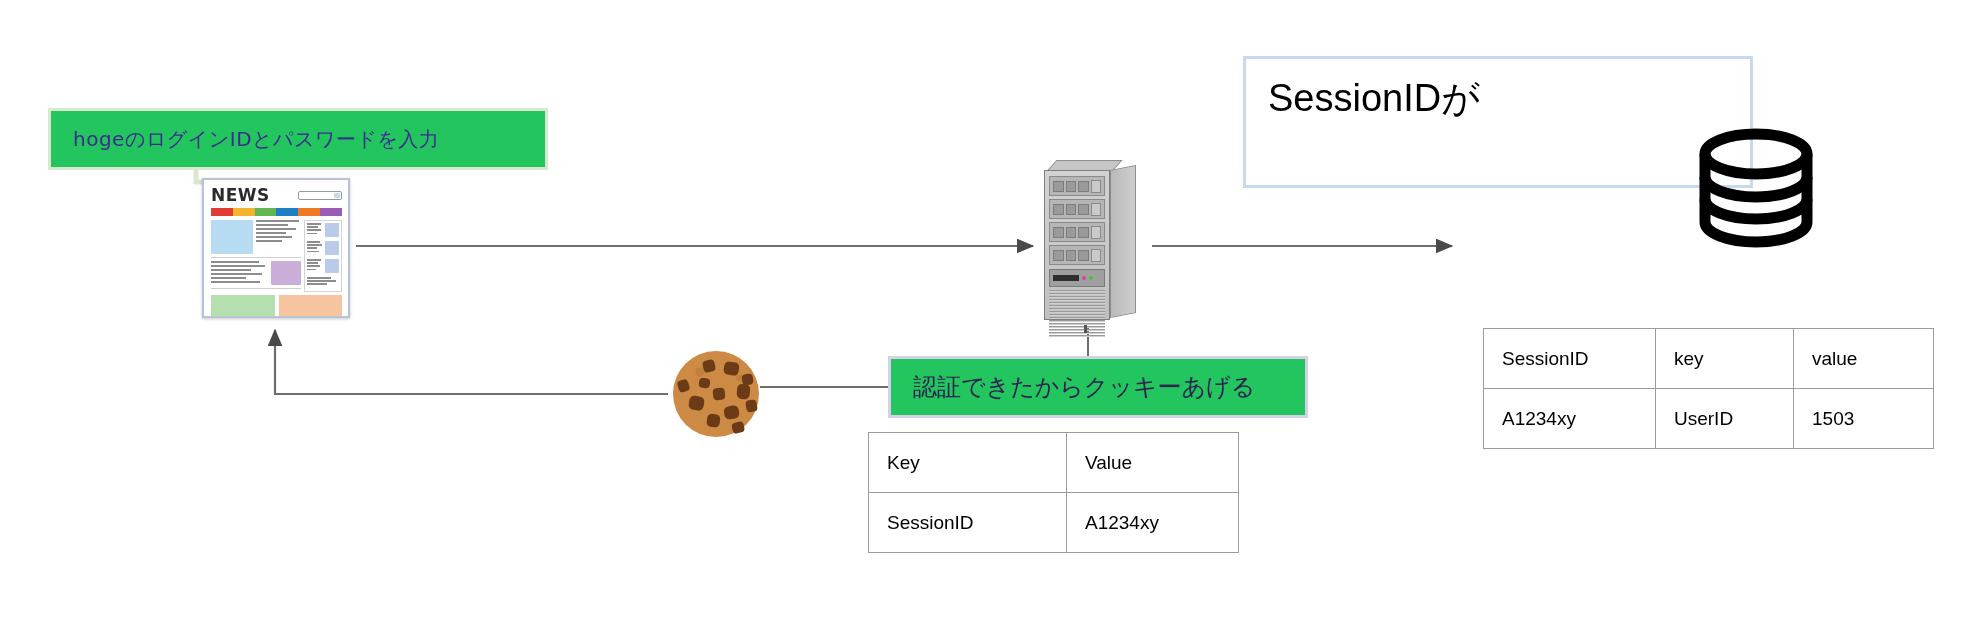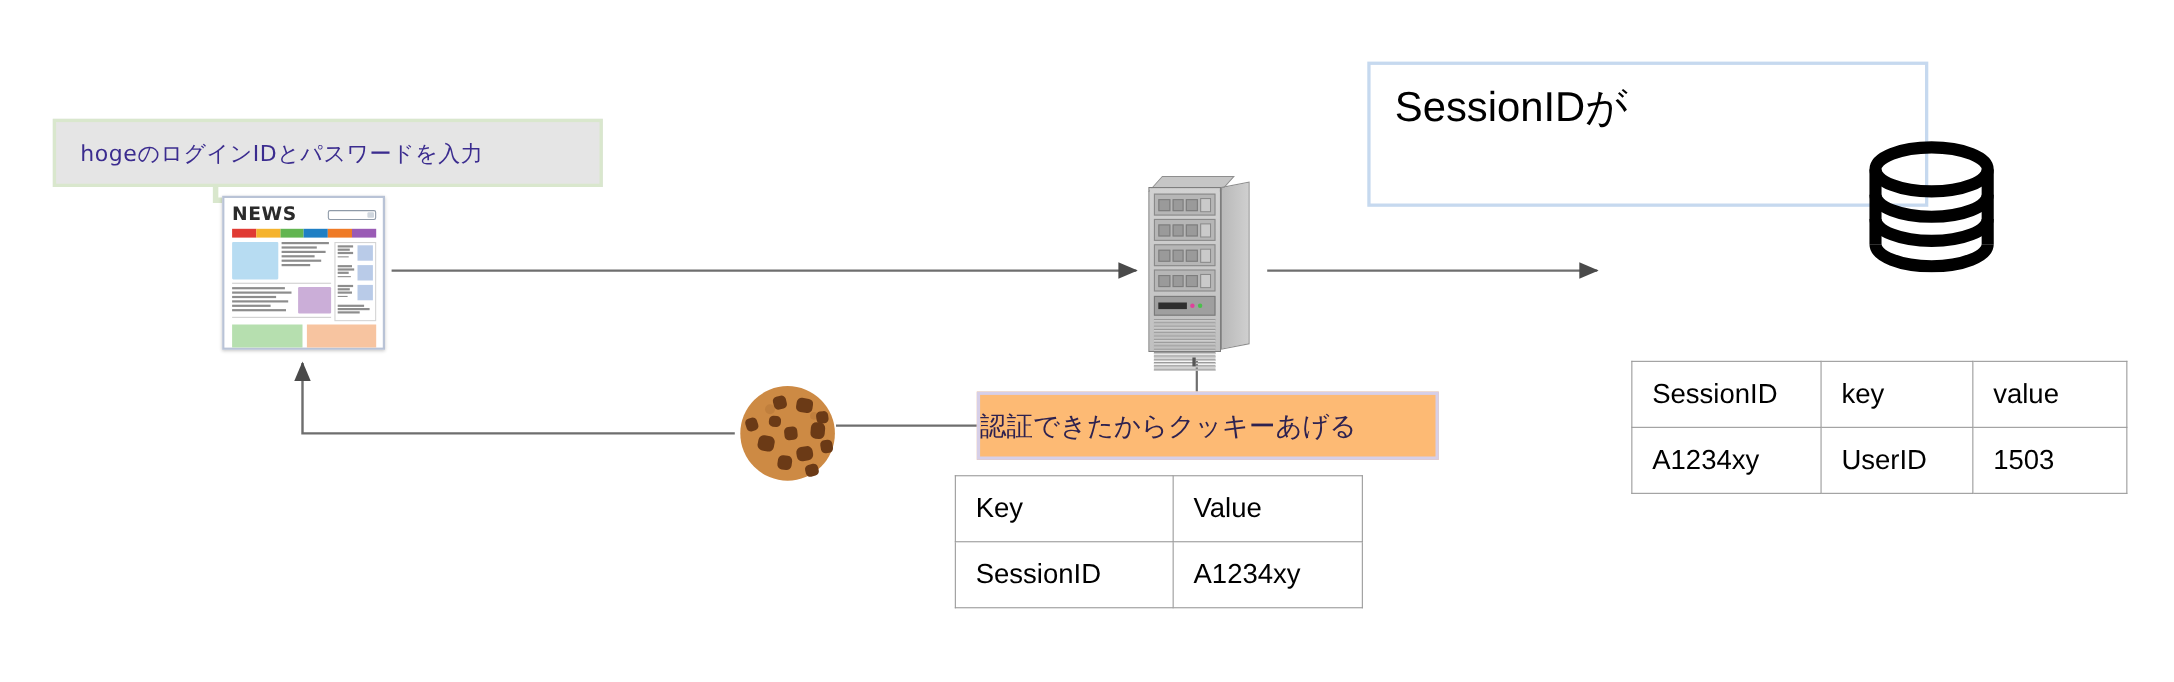--- a/index.html
+++ b/index.html
@@ -15,21 +15,21 @@
     background: #ffffff;
     overflow: hidden;
   }
   .abs { position: absolute; }
 
   
   .callout-green {
     left: 48px; top: 108px;
     width: 500px; height: 62px;
     border: 3px solid #d9e7cd;
-    background: #e5e5e5;
+    background: #22c55e;
     display: flex; align-items: center;
     padding-left: 22px;
   }
   .callout-green .txt {
     font-family: "DejaVu Sans", sans-serif;
     font-size: 20px;
     color: #3b2c8f;
     letter-spacing: .5px;
     white-space: nowrap;
   }
@@ -47,39 +47,40 @@
     font-size: 38px;
     color: #000000;
     line-height: 1.34;
     white-space: nowrap;
   }
 
   .callout-purple {
     left: 888px; top: 356px;
     width: 420px; height: 62px;
     border: 3px solid #d6cfe8;
-    background: #fdba74;
+    background: #22c55e;
     display: flex; align-items: center;
+    padding-left: 22px;
   }
   .callout-purple .txt {
     font-family: "DejaVu Sans", sans-serif;
     font-size: 24px;
     color: #2e2250;
     white-space: nowrap;
   }
 
   
   table.grid {
     border-collapse: collapse;
     background: #ffffff;
   }
   table.grid td {
     border: 1.5px solid #9b9b9b;
     font-family: "Liberation Sans", sans-serif;
-    font-size: 25px;
+    font-size: 19px;
     color: #000;
     padding: 0 18px;
     height: 60px;
     vertical-align: middle;
     white-space: nowrap;
     margin-top: 36px;
   }
   #cookie-table { left: 868px; top: 432px; }
   #cookie-table td:nth-child(1) { width: 198px; }
   #cookie-table td:nth-child(2) { width: 172px; }

